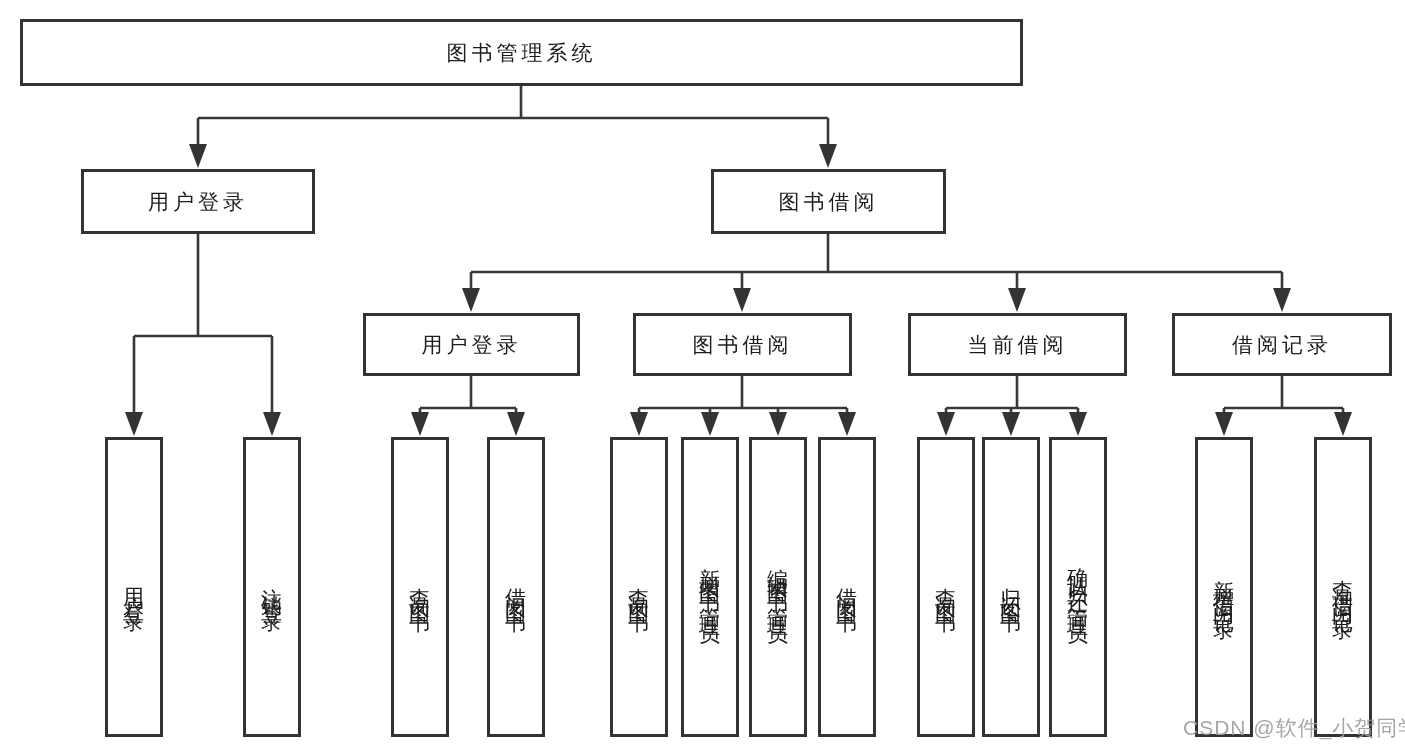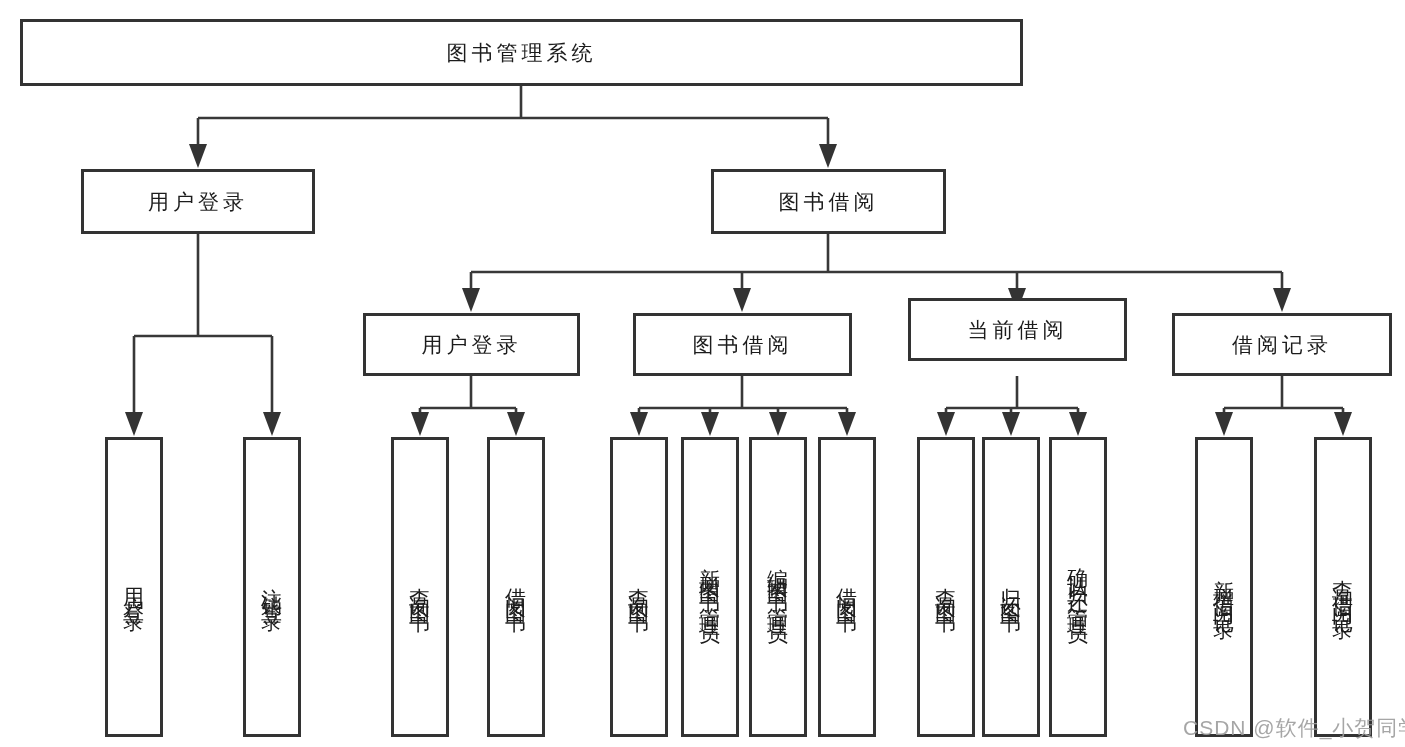--- a/index.html
+++ b/index.html
@@ -53,21 +53,21 @@
     letter-spacing: 8px;
     line-height: 1;
     white-space: nowrap;
   }
   
   #root           { left: 20px;   top: 19px;  width: 1003px; height: 67px; }
   #user-login     { left: 81px;   top: 169px; width: 234px;  height: 65px; }
   #book-mgmt      { left: 711px;  top: 169px; width: 235px;  height: 65px; }
   #new-books      { left: 363px;  top: 313px; width: 217px;  height: 63px; }
   #book-borrow    { left: 633px;  top: 313px; width: 219px;  height: 63px; }
-  #current-borrow { left: 908px;  top: 298px; width: 219px;  height: 63px; }
+  #current-borrow { left: 908px;  top: 313px; width: 219px;  height: 63px; }
   #borrow-records { left: 1172px; top: 313px; width: 220px;  height: 63px; }
   .leaf           { top: 437px;   width: 58px; height: 300px; }
   #lf-login       { left: 105px; }
   #lf-logout      { left: 243px; }
   #lf-nb-query    { left: 391px; }
   #lf-nb-borrow   { left: 487px; }
   #lf-bb-query    { left: 610px; }
   #lf-bb-add      { left: 681px; }
   #lf-bb-edit     { left: 749px; }
   #lf-bb-borrow   { left: 818px; }

